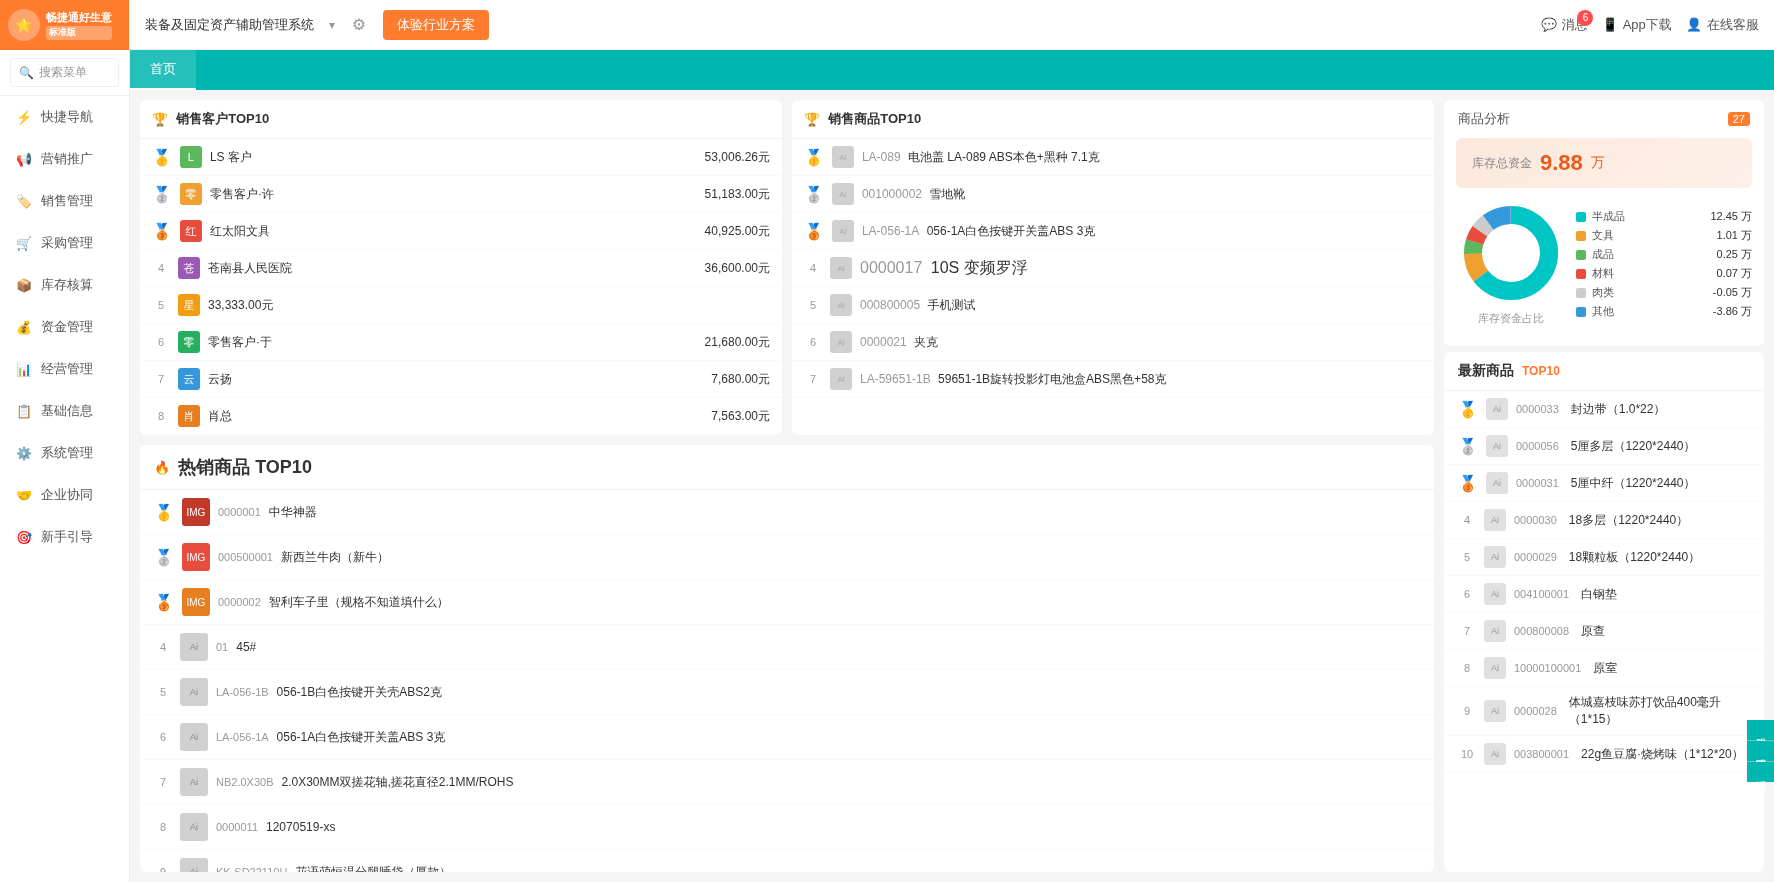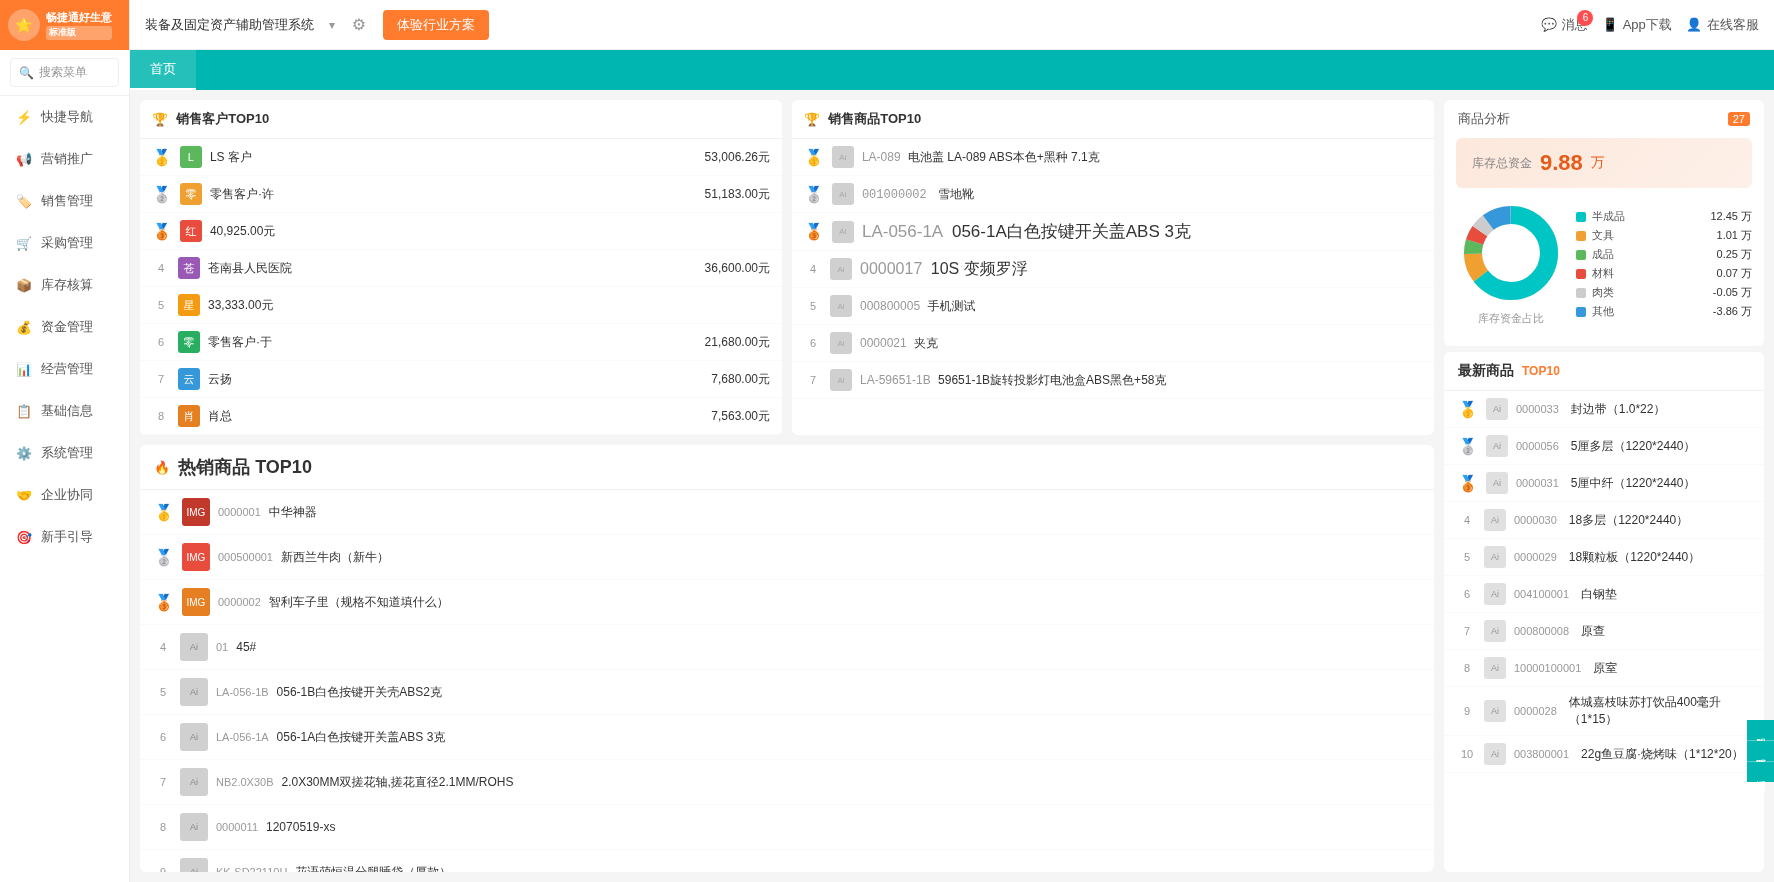--- a/index.html
+++ b/index.html
@@ -549,20 +549,21 @@
   </div>
               <div class="ranking-item">
     <span style="font-size:16px;">🥈</span>
     <div class="rank-avatar" style="background:#f0a030">零</div>
     <span class="rank-name">零售客户·许</span>
     <span class="rank-value">51,183.00元</span>
   </div>
               <div class="ranking-item">
     <span style="font-size:16px;">🥉</span>
     <div class="rank-avatar" style="background:#e74c3c">红</div>
+    <span class="rank-name">红太阳文具</span>
     <span class="rank-value">40,925.00元</span>
   </div>
               <div class="ranking-item">
     <span class="rank-num ">4</span>
     <div class="rank-avatar" style="background:#9b59b6">苍</div>
     <span class="rank-name">苍南县人民医院</span>
     <span class="rank-value">36,600.00元</span>
   </div>
               <div class="ranking-item">
     <span class="rank-num ">5</span>
@@ -600,29 +601,29 @@
     <span style="font-size:16px;">🥇</span>
     <div class="gray-box" style="color:#aaa;font-size:8px;">Ai</div>
     <span style="font-size:12px;color:#333;">
       <span style="color:#999;margin-right:4px;">LA-089</span>
       <span>电池盖 LA-089 ABS本色+黑种 7.1克</span>
     </span>
   </div>
               <div class="ranking-item">
     <span style="font-size:16px;">🥈</span>
     <div class="gray-box" style="color:#aaa;font-size:8px;">Ai</div>
-    <span style="font-size:12px;color:#333;font-family:Liberation Mono, monospace;">
+    <span style="font-size:12px;color:#333;">
       <span style="color:#999;margin-right:4px;">001000002</span>
       <span>雪地靴</span>
     </span>
   </div>
               <div class="ranking-item">
     <span style="font-size:16px;">🥉</span>
     <div class="gray-box" style="color:#aaa;font-size:8px;">Ai</div>
-    <span style="font-size:17px;color:#333;">
+    <span style="font-size:12px;color:#333;">
       <span style="color:#999;margin-right:4px;">LA-056-1A</span>
       <span>056-1A白色按键开关盖ABS 3克</span>
     </span>
   </div>
               <div class="ranking-item">
     <span class="rank-num">4</span>
     <div class="gray-box" style="color:#aaa;font-size:8px;">Ai</div>
     <span style="font-size:16px;color:#333;">
       <span style="color:#999;margin-right:4px;">0000017</span>
       <span>10S 变频罗浮</span>

